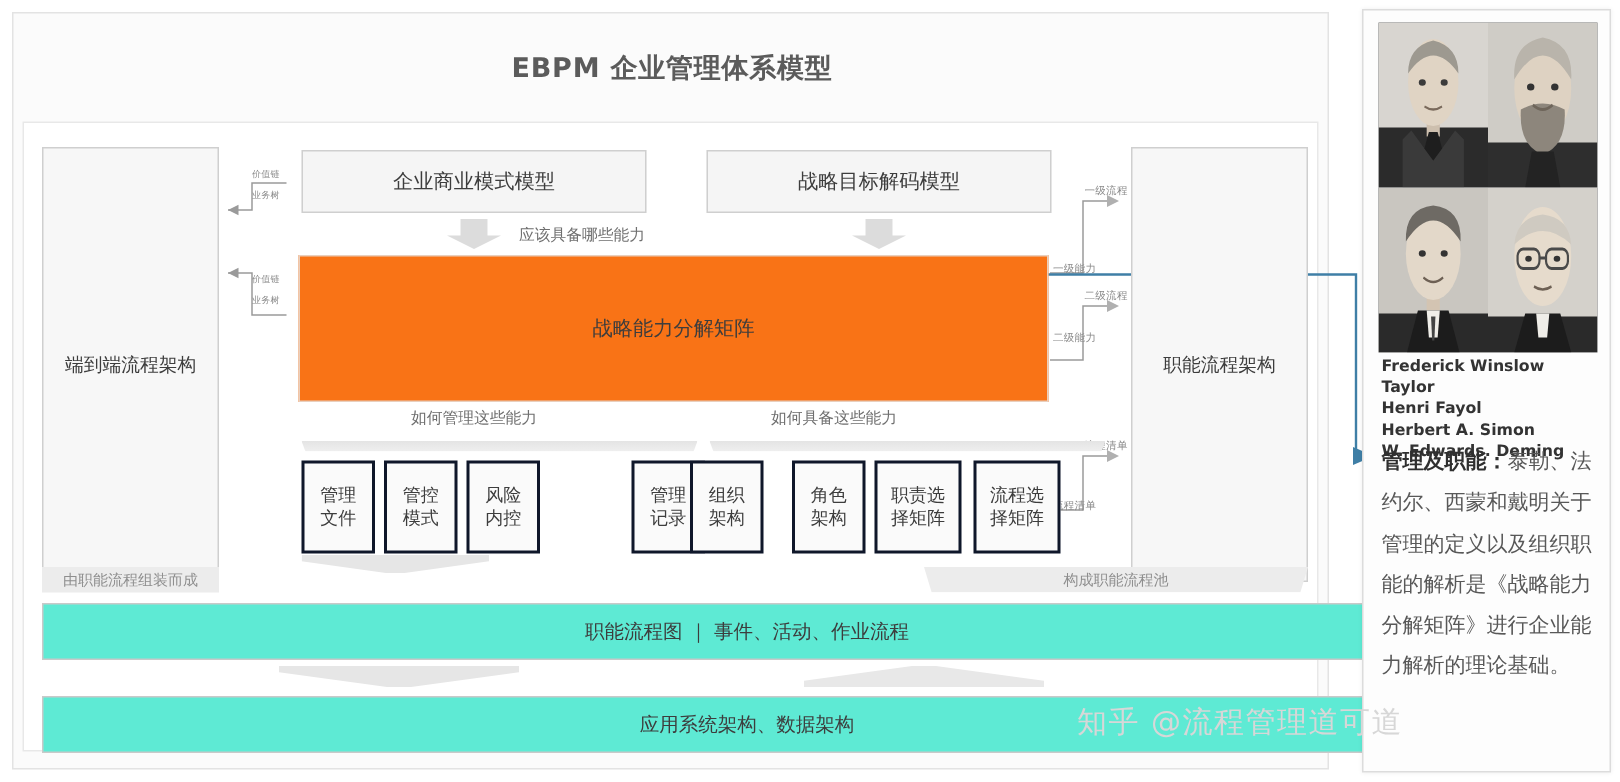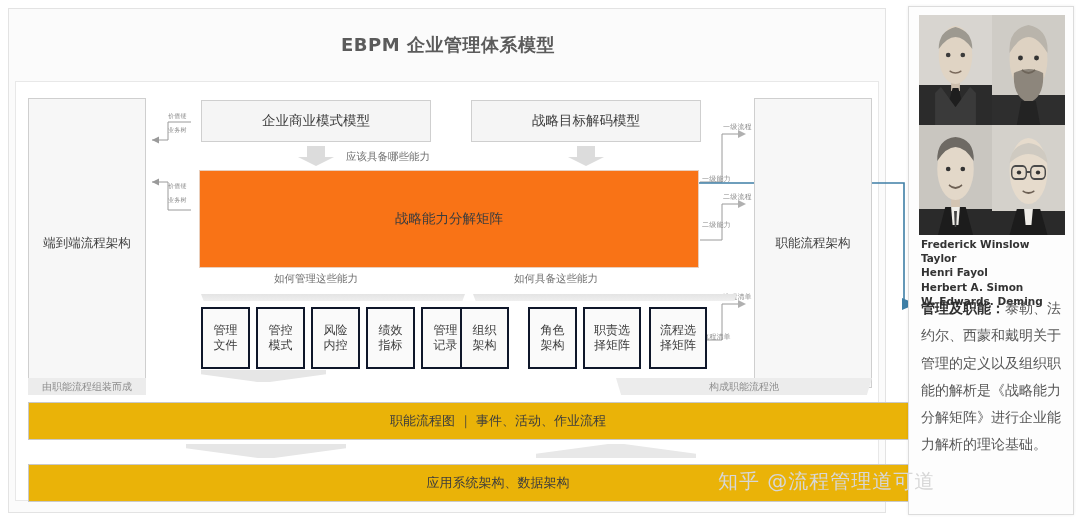--- a/index.html
+++ b/index.html
@@ -32,21 +32,21 @@
   
   .matrix{left:183px;top:88px;width:500px;height:98px;
       background:#f97316;border:1px solid #e9cfbd;font-size:13.5px;color:#3d3d3d;}
 
   
   .cap{position:absolute;top:225px;height:62px;font-size:12px;line-height:1.25;
       background:#fafafa;border:2px solid #0f172a;}
 
   
   .bar{position:absolute;left:12px;width:940px;height:38px;font-size:13px;
-      background:#eab308;border:1px solid #c9c9c9;}
+      background:#5eead4;border:1px solid #c9c9c9;}
   .bar-a{top:320px;}
   .bar-b{top:382px;}
 
   
   .ghost{position:absolute;height:17px;display:flex;align-items:center;
       justify-content:center;font-size:10px;color:#8e8e8e;background:#ececec;}
 
   
   .lbl{position:absolute;font-size:6px;color:#8a8a8a;white-space:nowrap;
       letter-spacing:.2px;}
@@ -157,24 +157,20 @@
         <div><span>管理</span><br>
              <span>文件</span></div>
       </div>
       <div class="box cap" style="left:240px;width:49px;">
         <div><span>管控</span><br>
              <span>模式</span></div>
       </div>
       <div class="box cap" style="left:295px;width:49px;">
         <div><span>风险</span><br>
              <span>内控</span></div>
-      </div>
-      <div class="box cap" style="left:350px;width:49px;">
-        <div><span>绩效</span><br>
-             <span>指标</span></div>
       </div>
       <div class="box cap" style="left:405px;width:49px;">
         <div><span>管理</span><br>
              <span>记录</span></div>
       </div>
       <div class="box cap" style="left:444px;width:49px;">
         <div><span>组织</span><br>
              <span>架构</span></div>
       </div>
       <div class="box cap" style="left:512px;width:49px;">

